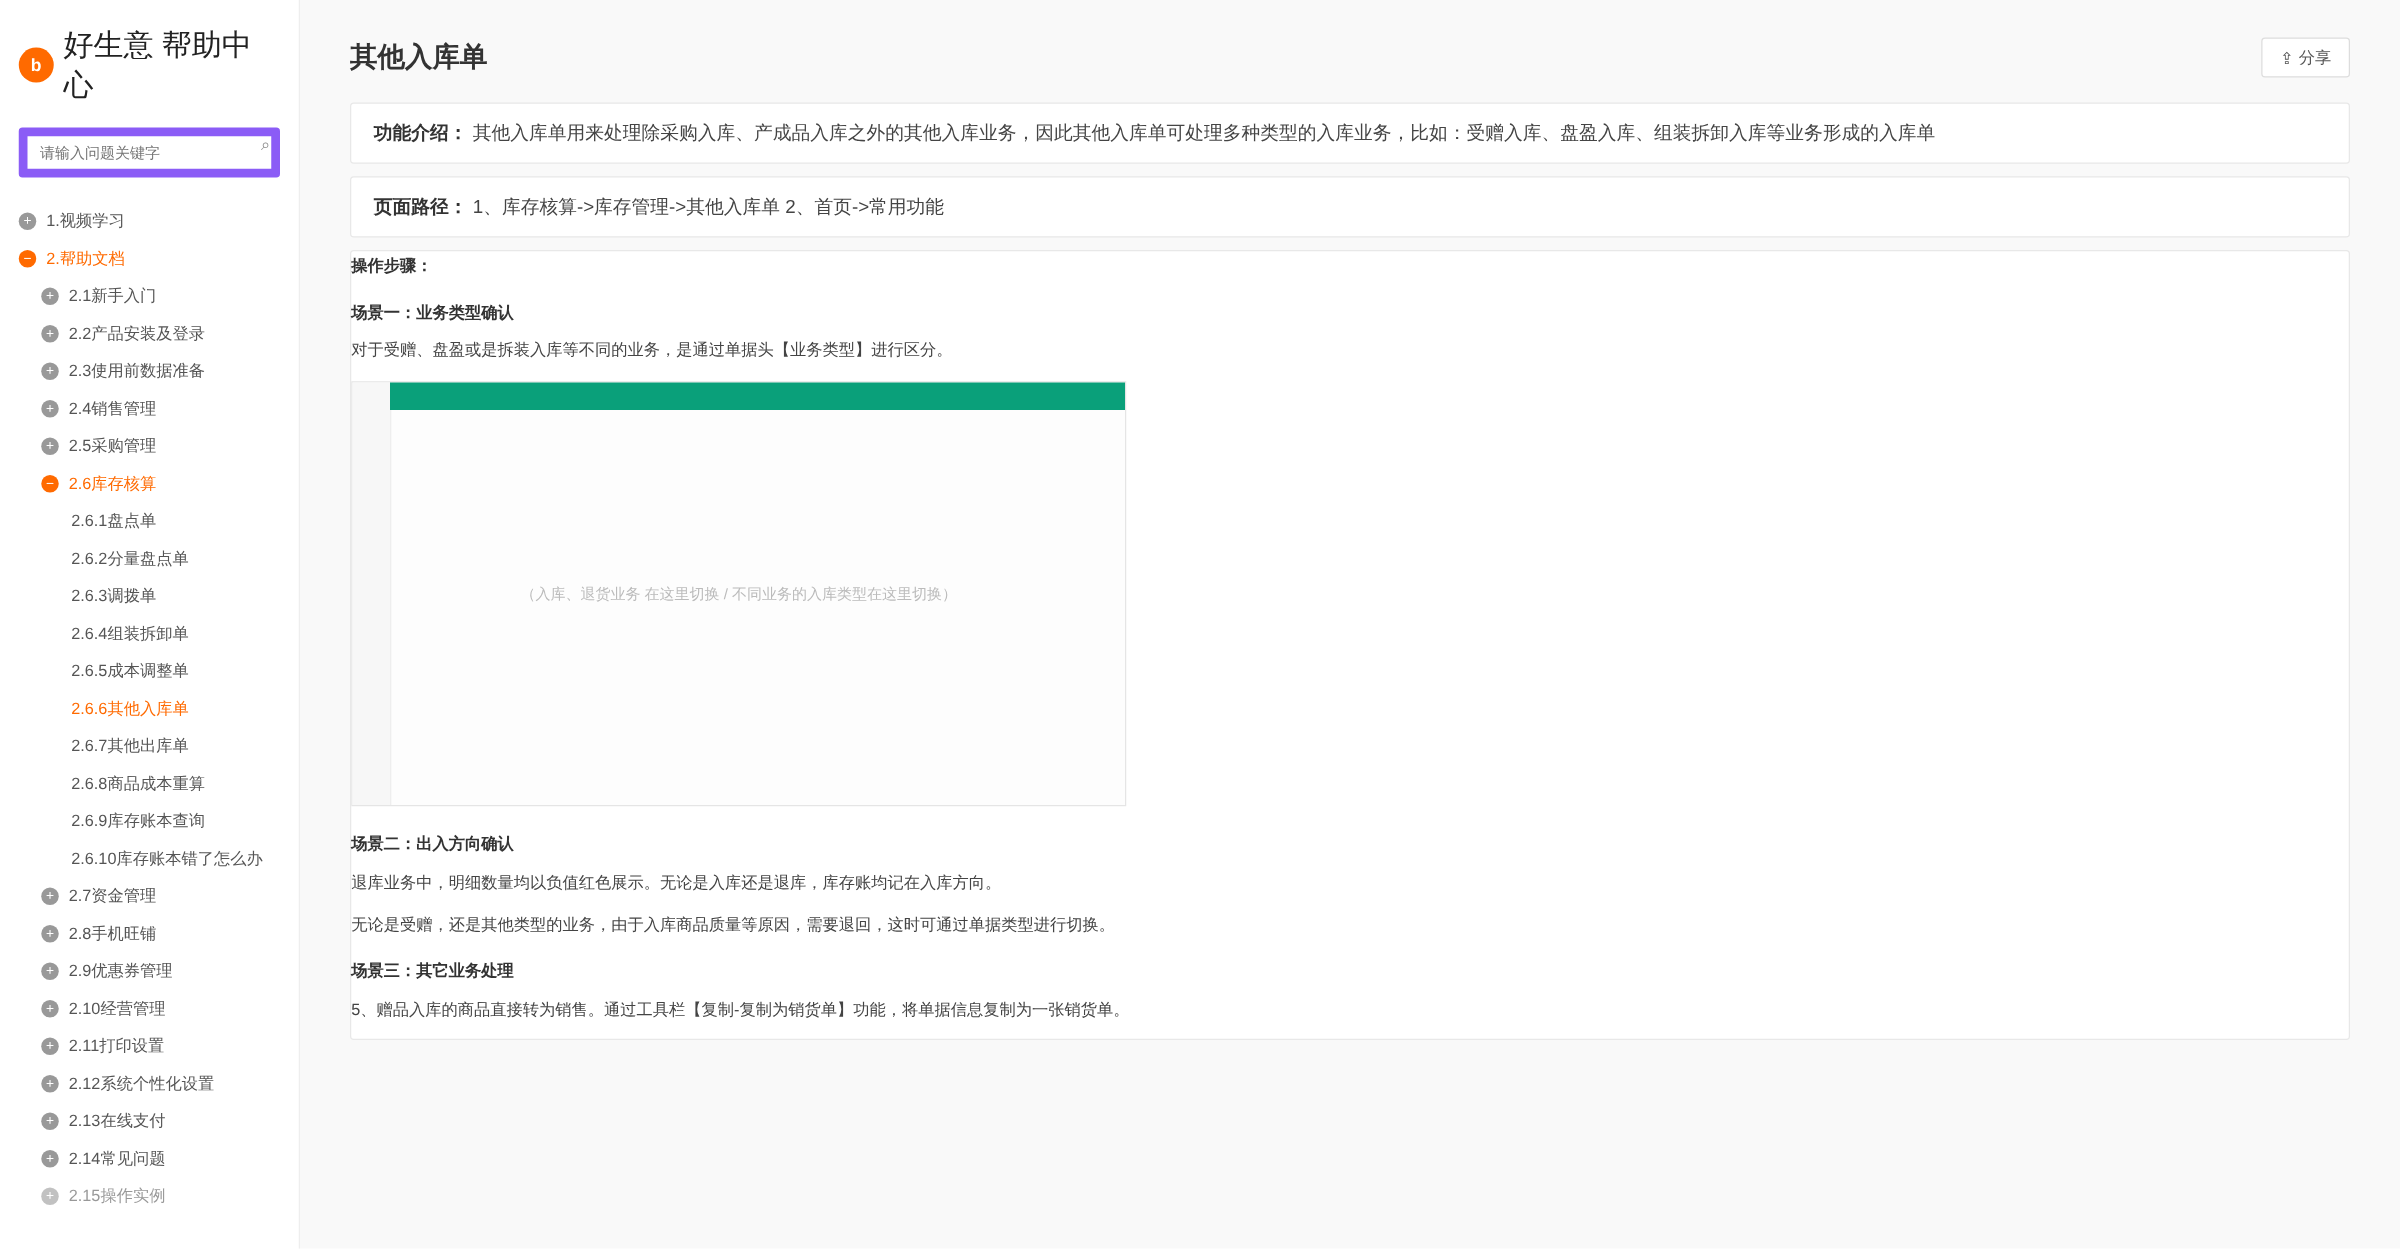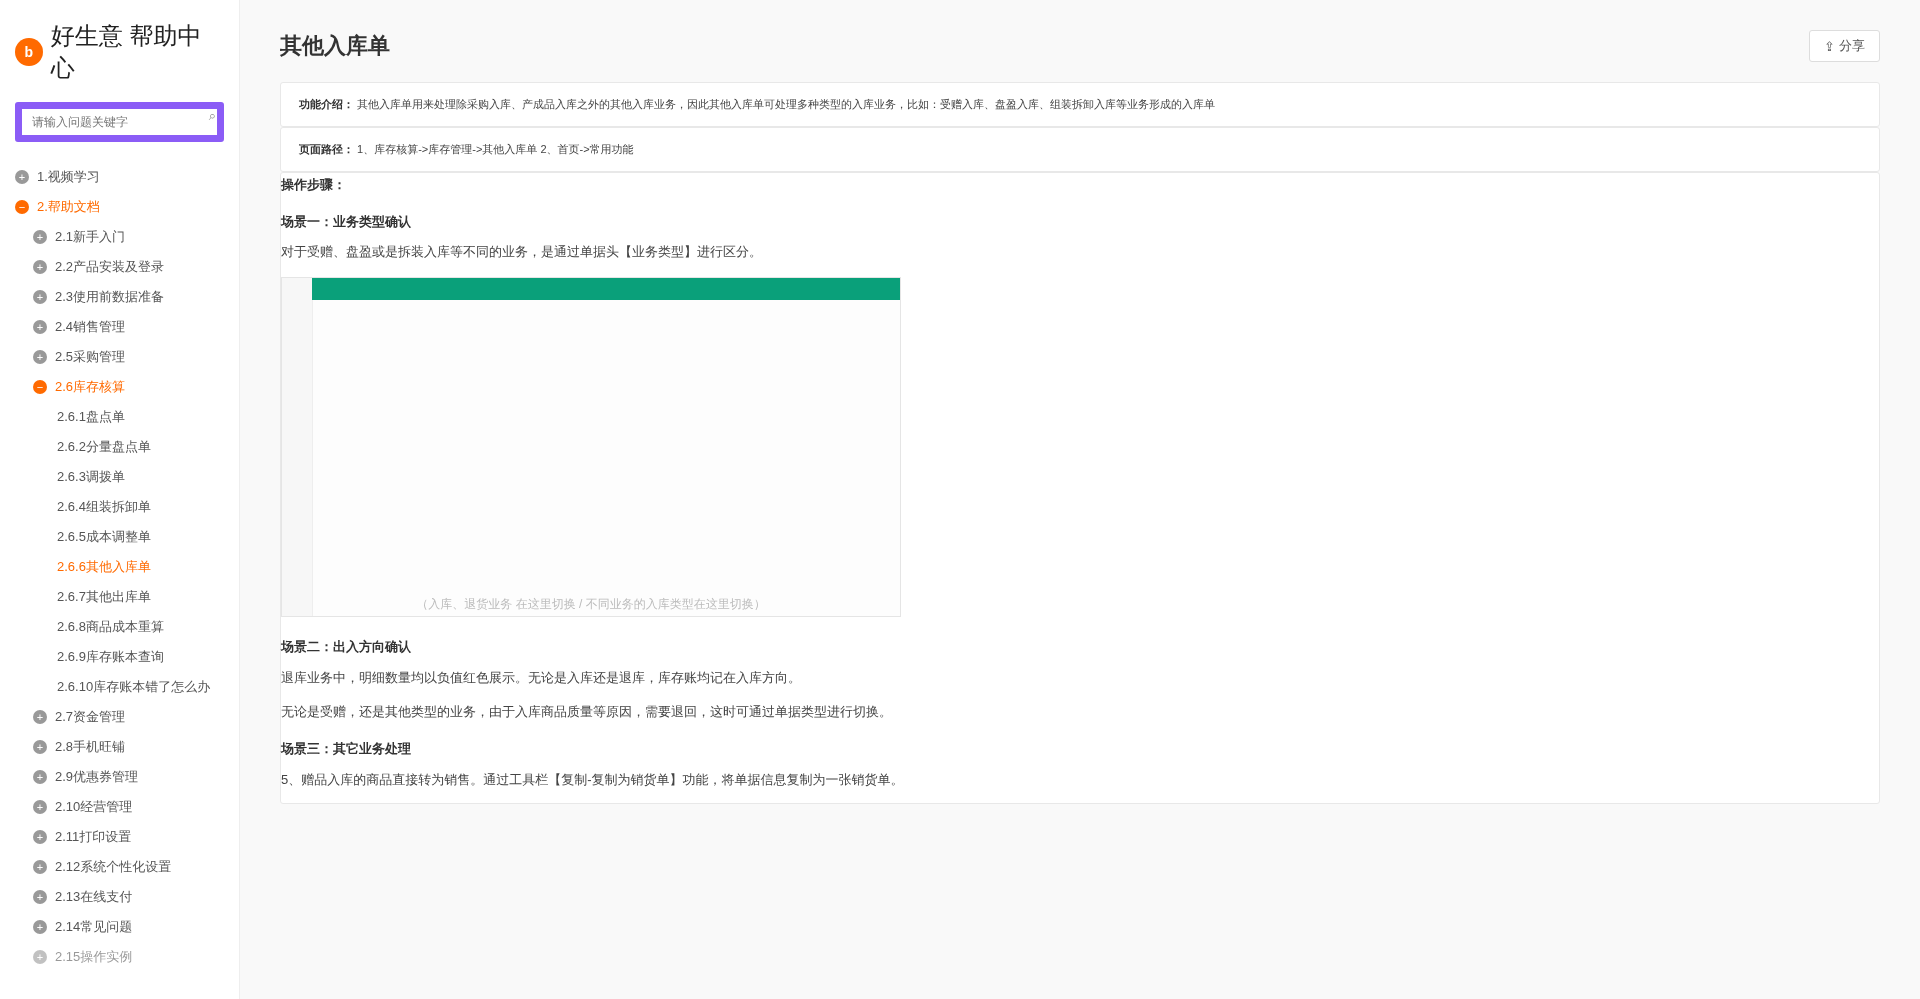--- a/index.html
+++ b/index.html
@@ -18,27 +18,27 @@
 .nav .lvl2 { color: #555; padding: 2px 0 2px 18px; cursor: pointer; display: flex; align-items: center; gap: 8px; }
 .nav .lvl3 { color: #555; padding: 2px 0 2px 42px; cursor: pointer; }
 .nav .active { color: #ff6a00; }
 .nav .plus-icon, .nav .minus-icon { width: 14px; height: 14px; border-radius: 50%; display: inline-flex; align-items: center; justify-content: center; font-size: 11px; flex-shrink: 0; }
 .nav .plus-icon { background: #999; color: #fff; }
 .nav .minus-icon { background: #ff6a00; color: #fff; }
 .main { flex: 1; padding: 30px 40px; background: #f9f9f9; }
 .page-header { display: flex; justify-content: space-between; align-items: center; margin-bottom: 20px; }
 .page-title { font-size: 22px; font-weight: bold; color: #333; }
 .share-btn { border: 1px solid #ddd; background: #fff; padding: 6px 14px; border-radius: 3px; font-size: 13px; color: #555; cursor: pointer; display: flex; align-items: center; gap: 4px; }
-.info-box { background: #fff; border: 1px solid #e8e8e8; border-radius: 3px; padding: 14px 18px; font-size: 11px; color: #444; }
+.info-box { background: #fff; border: 1px solid #e8e8e8; border-radius: 3px; padding: 14px 18px; margin-bottom: 10px; font-size: 15px; color: #444; }
 .info-box .label { font-weight: bold; color: #333; }
 .content-body { background: #fff; border: 1px solid #e8e8e8; border-radius: 3px; font-size: 13px; color: #444; line-height: 1.9; }
 .content-body .step-title { font-weight: bold; color: #333; margin-bottom: 10px; }
 .content-body .scene-title { font-weight: bold; color: #333; margin-top: 12px; margin-bottom: 6px; }
 .content-body p { margin-bottom: 10px; }
-.screenshot-placeholder { width: 620px; max-width: 100%; height: 340px; background: #fdfdfd; border: 1px solid #e5e5e5; margin: 12px 0 18px 0; position: relative; display: flex; align-items: flex-end; justify-content: center; color: #bbb; font-size: 12px; }
+.screenshot-placeholder { width: 620px; max-width: 100%; height: 340px; background: #fdfdfd; border: 1px solid #e5e5e5; margin: 12px 0 18px 0; position: relative; display: flex; align-items: center; justify-content: center; color: #bbb; font-size: 12px; }
 .screenshot-placeholder::before { content: ""; position: absolute; left: 0; top: 0; width: 30px; height: 100%; background: #f7f7f7; border-right: 1px solid #eee; }
 .screenshot-placeholder::after { content: ""; position: absolute; left: 30px; right: 0; top: 0; height: 22px; background: #0aa07a; }
 </style>
 </head>
 <body>
 
 <div class="container">
   <aside class="sidebar">
     <div class="sidebar-header">
       <div class="logo">b</div>

